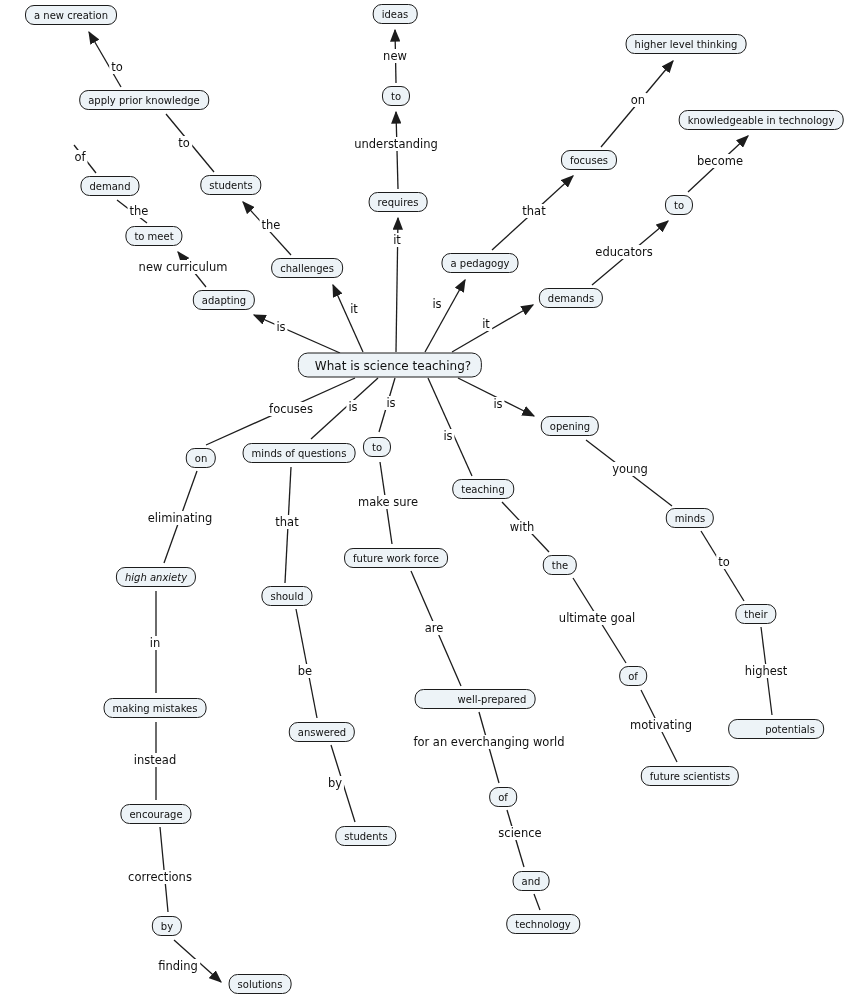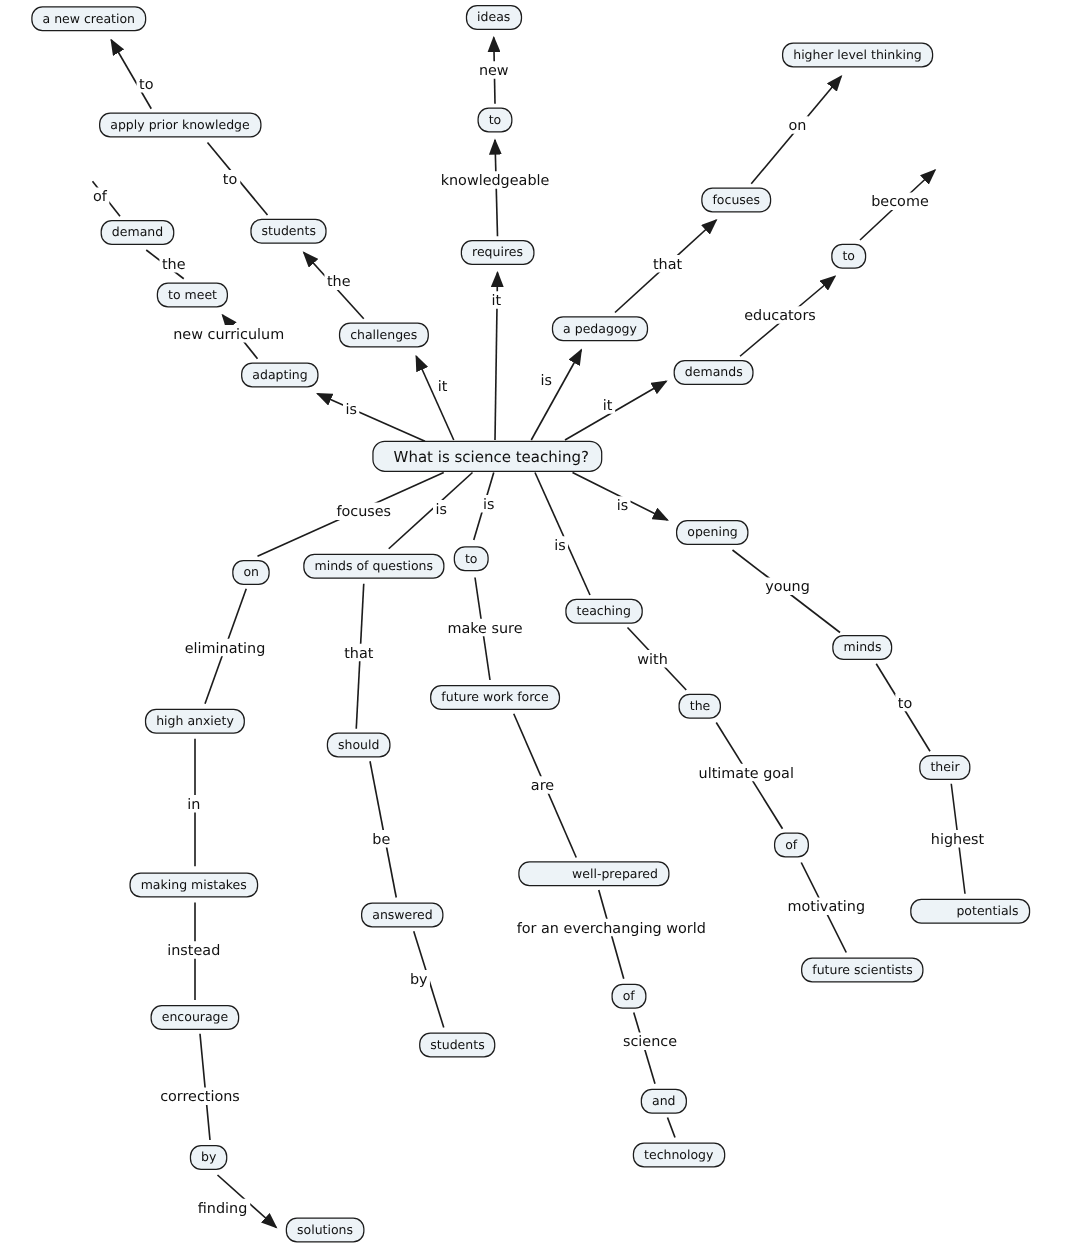--- a/index.html
+++ b/index.html
@@ -79,21 +79,21 @@
     <span class="link-label" style="left: 486px; top: 324px;">it</span>
     <span class="link-label" style="left: 498px; top: 404px;">is</span>
     <span class="link-label" style="left: 291px; top: 409px;">focuses</span>
     <span class="link-label" style="left: 353px; top: 407px;">is</span>
     <span class="link-label" style="left: 391px; top: 403px;">is</span>
     <span class="link-label" style="left: 448px; top: 436px;">is</span>
     <span class="link-label" style="left: 534px; top: 211px;">that</span>
     <span class="link-label" style="left: 638px; top: 100px;">on</span>
     <span class="link-label" style="left: 624px; top: 252px;">educators</span>
     <span class="link-label" style="left: 720px; top: 161px;">become</span>
-    <span class="link-label" style="left: 396px; top: 144px;">knowledgeable</span>
+    <span class="link-label" style="left: 396px; top: 144px;">understanding</span>
     <span class="link-label" style="left: 395px; top: 56px;">new</span>
     <span class="link-label" style="left: 271px; top: 225px;">the</span>
     <span class="link-label" style="left: 184px; top: 143px;">to</span>
     <span class="link-label" style="left: 117px; top: 67px;">to</span>
     <span class="link-label" style="left: 183px; top: 267px;">new curriculum</span>
     <span class="link-label" style="left: 139px; top: 211px;">the</span>
     <span class="link-label" style="left: 80px; top: 157px;">of</span>
     <span class="link-label" style="left: 630px; top: 469px;">young</span>
     <span class="link-label" style="left: 724px; top: 562px;">to</span>
     <span class="link-label" style="left: 766px; top: 671px;">highest</span>
@@ -119,31 +119,32 @@
     <div class="node" style="left: 154px; top: 236px;">to meet</div>
     <div class="node" style="left: 231px; top: 185px;">students</div>
     <div class="node" style="left: 307px; top: 268px;">challenges</div>
     <div class="node" style="left: 224px; top: 300px;">adapting</div>
     <div class="node" style="left: 395px; top: 14px;">ideas</div>
     <div class="node" style="left: 396px; top: 96px;">to</div>
     <div class="node" style="left: 398px; top: 202px;">requires</div>
     <div class="node" style="left: 686px; top: 44px;">higher level thinking</div>
     <div class="node" style="left: 589px; top: 160px;">focuses</div>
     <div class="node" style="left: 480px; top: 263px;">a pedagogy</div>
+    <div class="node" style="left: 761px; top: 120px;">knowledgeable in technology</div>
     <div class="node" style="left: 679px; top: 205px;">to</div>
     <div class="node" style="left: 571px; top: 298px;">demands</div>
     <div class="node" style="left: 570px; top: 426px;">opening</div>
     <div class="node" style="left: 690px; top: 518px;">minds</div>
     <div class="node" style="left: 756px; top: 614px;">their</div>
     <div class="node" style="left: 776px; top: 729px; padding-left: 36px;">potentials</div>
     <div class="node" style="left: 201px; top: 458px;">on</div>
     <div class="node" style="left: 299px; top: 453px;">minds of questions</div>
     <div class="node" style="left: 377px; top: 447px;">to</div>
     <div class="node" style="left: 483px; top: 489px;">teaching</div>
-    <div class="node" style="left: 156px; top: 577px;">high anxiety</div>
+    <div class="node" style="left: 156px; top: 577px; font-style: italic;">high anxiety</div>
     <div class="node" style="left: 155px; top: 708px;">making mistakes</div>
     <div class="node" style="left: 156px; top: 814px;">encourage</div>
     <div class="node" style="left: 167px; top: 926px;">by</div>
     <div class="node" style="left: 260px; top: 984px;">solutions</div>
     <div class="node" style="left: 287px; top: 596px;">should</div>
     <div class="node" style="left: 322px; top: 732px;">answered</div>
     <div class="node" style="left: 366px; top: 836px;">students</div>
     <div class="node" style="left: 396px; top: 558px;">future work force</div>
     <div class="node" style="left: 475px; top: 699px; padding-left: 42px;">well-prepared</div>
     <div class="node" style="left: 503px; top: 797px;">of</div>

